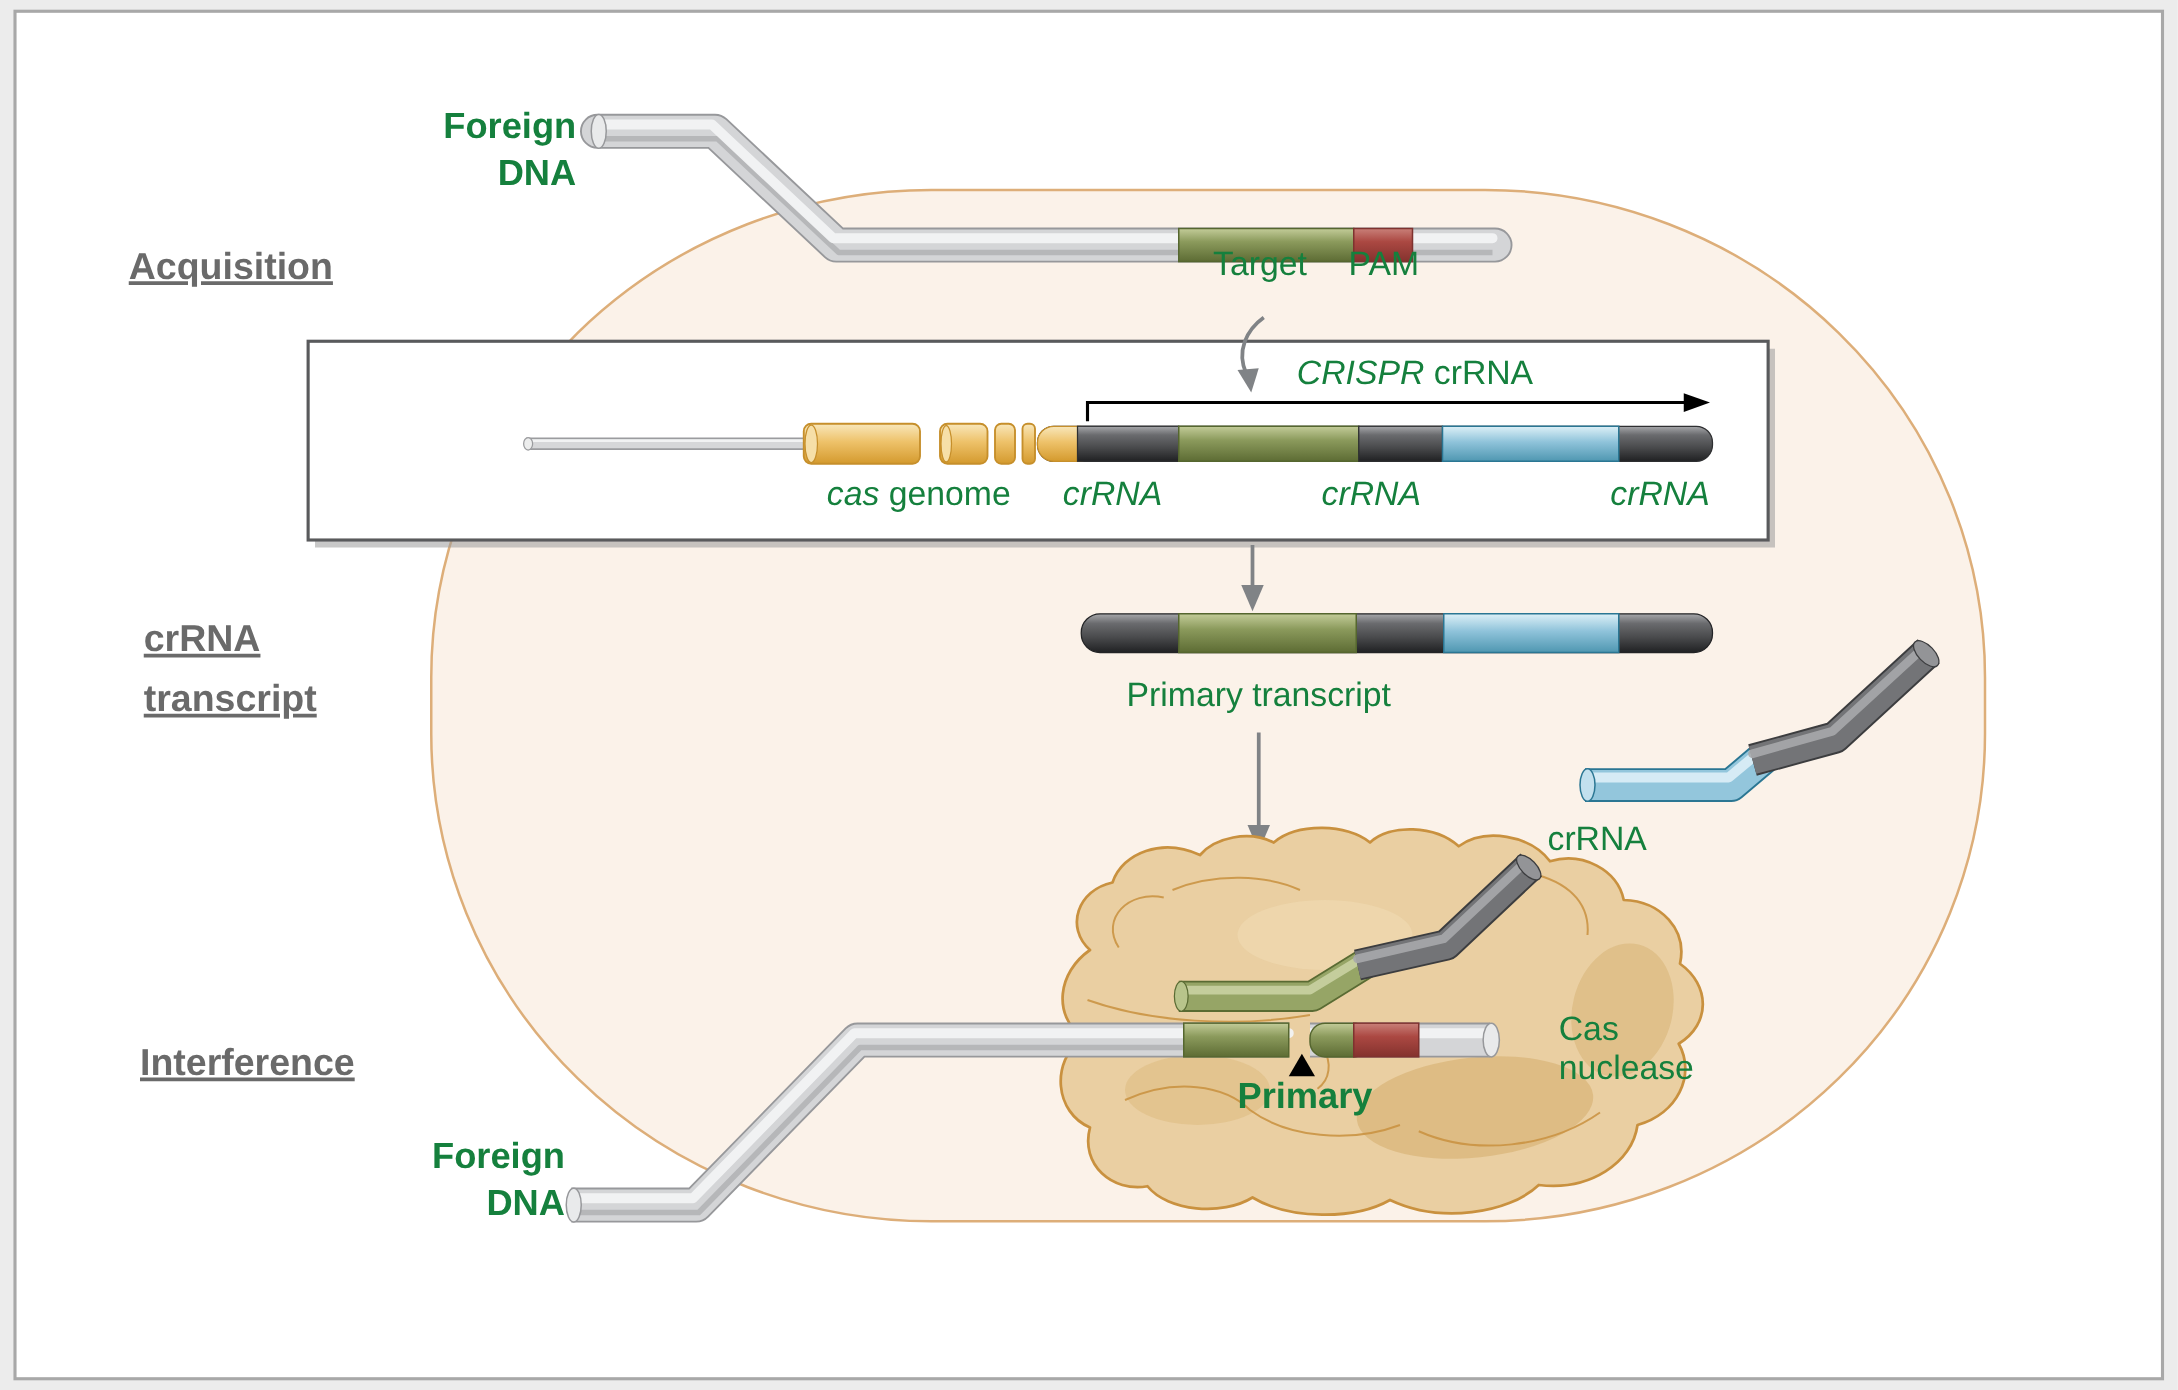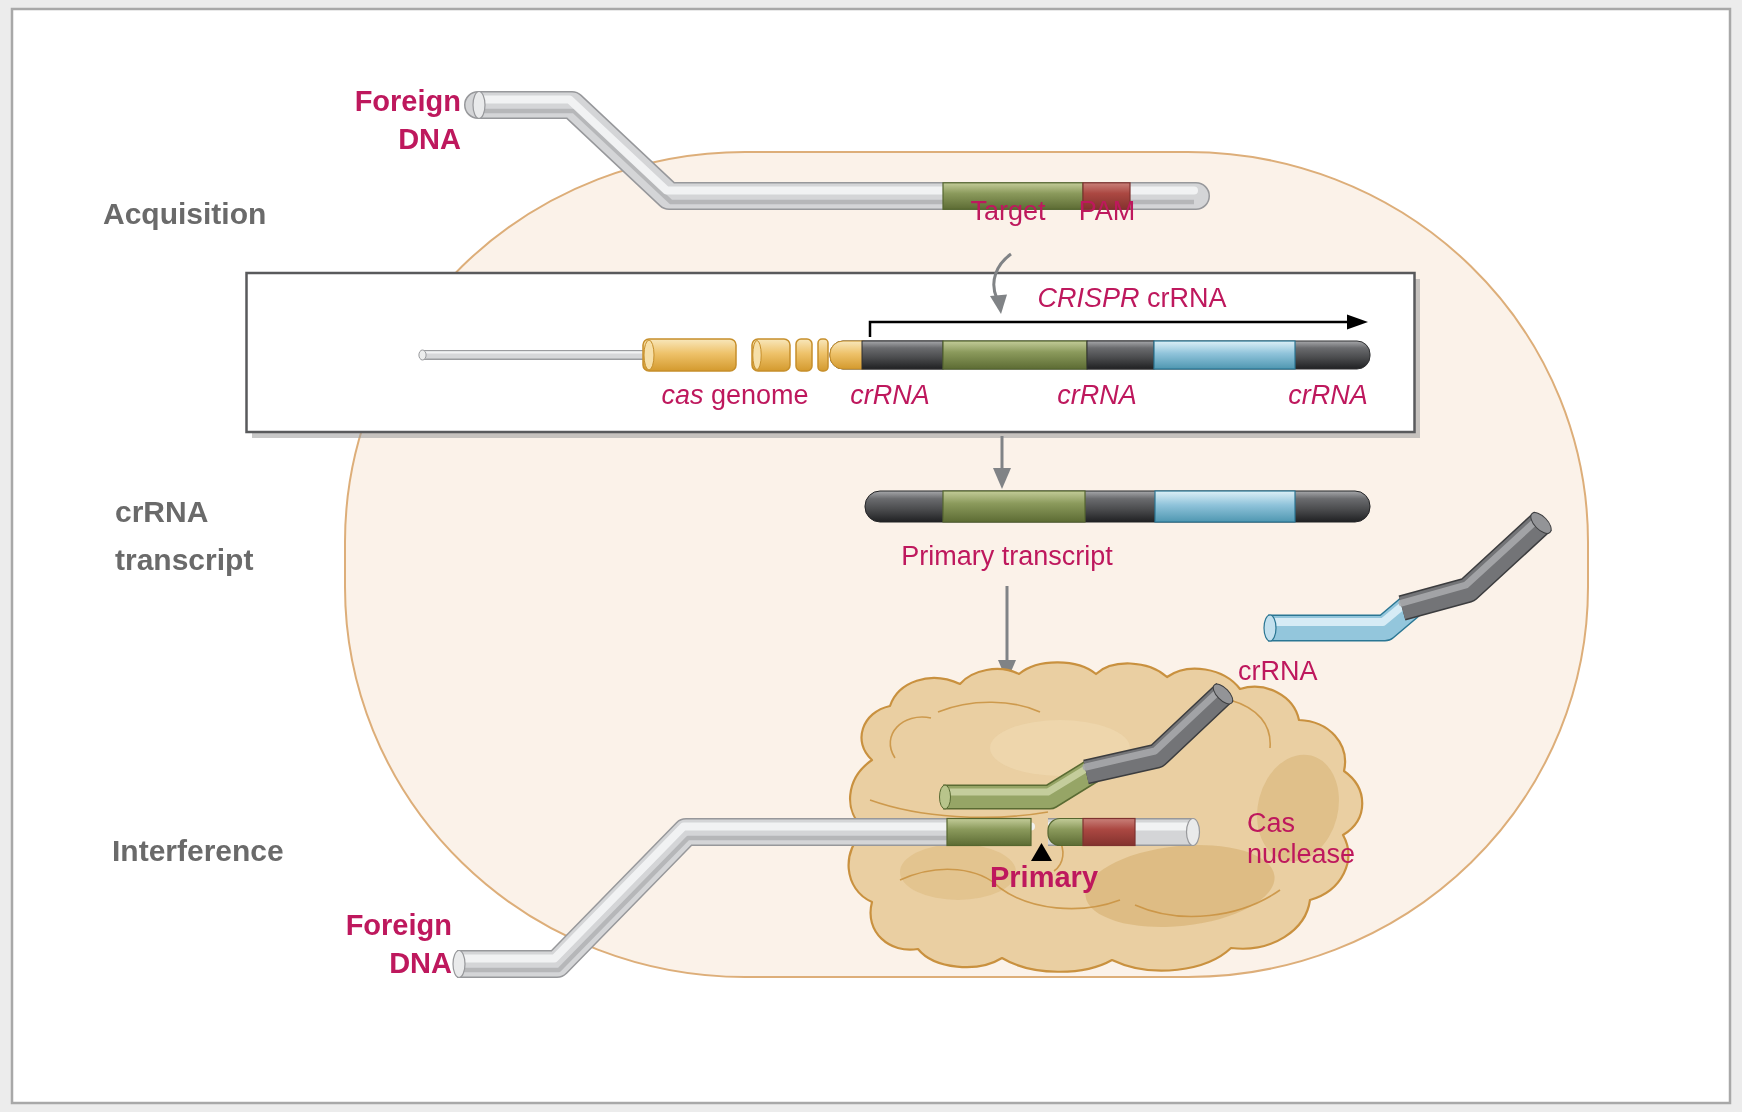--- a/index.html
+++ b/index.html
@@ -5,23 +5,23 @@
   :root{
     --cell-fill:#fbf2e9; --cell-border:#ddae79;
     --nuclease-tan:#eacfa2; --nuclease-outline:#c9913f;
     --stage-label-gray:#6a6a6a; --arrow-gray:#808386;
     --page-background:#ececec; --canvas-border:#a8a8a8;
   }
   html,body{margin:0;padding:0;background:var(--page-background);}
   #page{position:relative;width:1742px;height:1112px;background:var(--page-background);
         overflow:hidden;font-family:"Liberation Sans", sans-serif;}
   #art{position:absolute;left:0;top:0;}
-  .lbl{position:absolute;white-space:nowrap;color:#be185d;font-size:27px;line-height:1.15;}
+  .lbl{position:absolute;white-space:nowrap;color:#15803d;font-size:27px;line-height:1.15;}
   .lbl.bold{font-weight:bold;font-size:29px;}
-  .lbl.stage{font-weight:bold;font-size:30px;color:var(--stage-label-gray);}
+  .lbl.stage{font-weight:bold;font-size:30px;color:var(--stage-label-gray);text-decoration:underline;}
   .lbl.center{transform:translateX(-50%);}
   .lbl.right{text-align:right;}
   .it{font-style:italic;}
   .two-line{line-height:38px;}
 </style>
 </head>
 <body>
 
 <div id="page">
 

